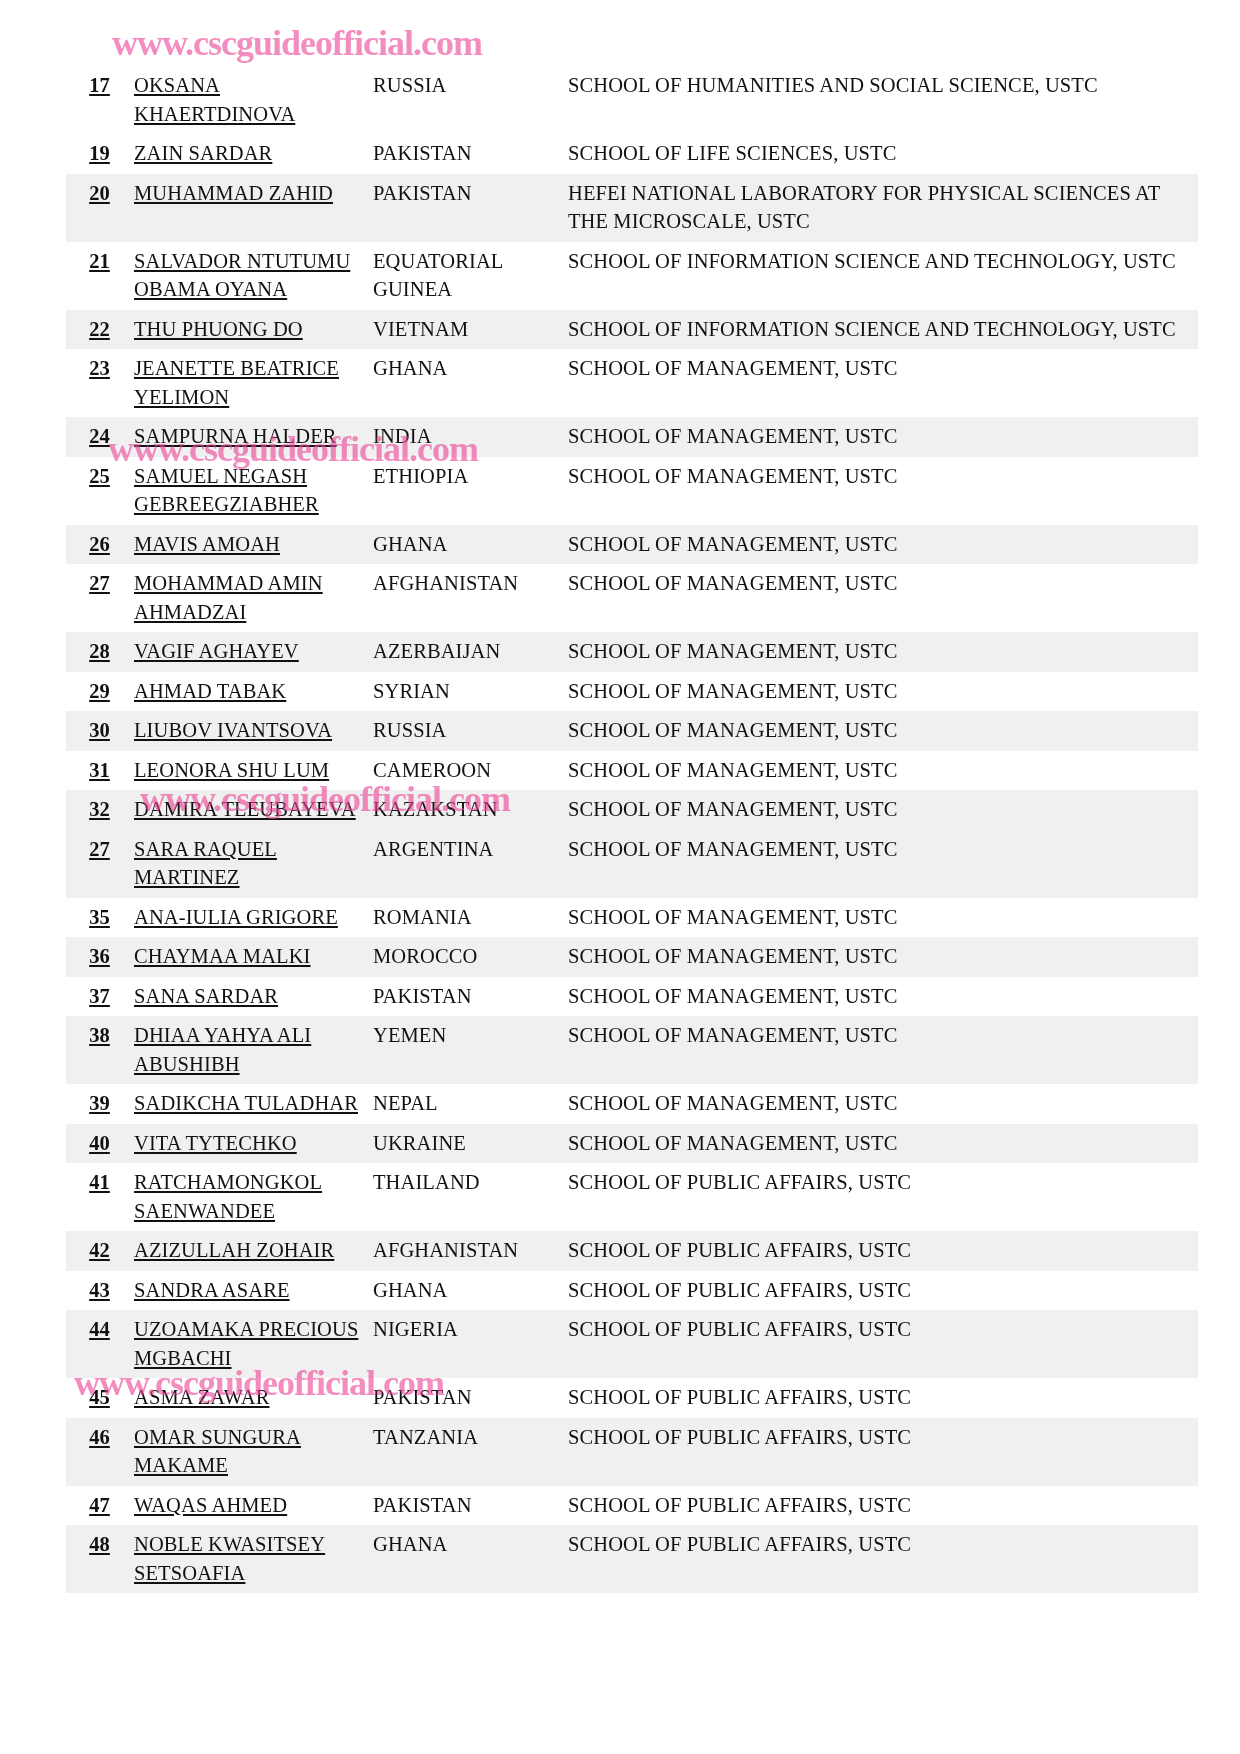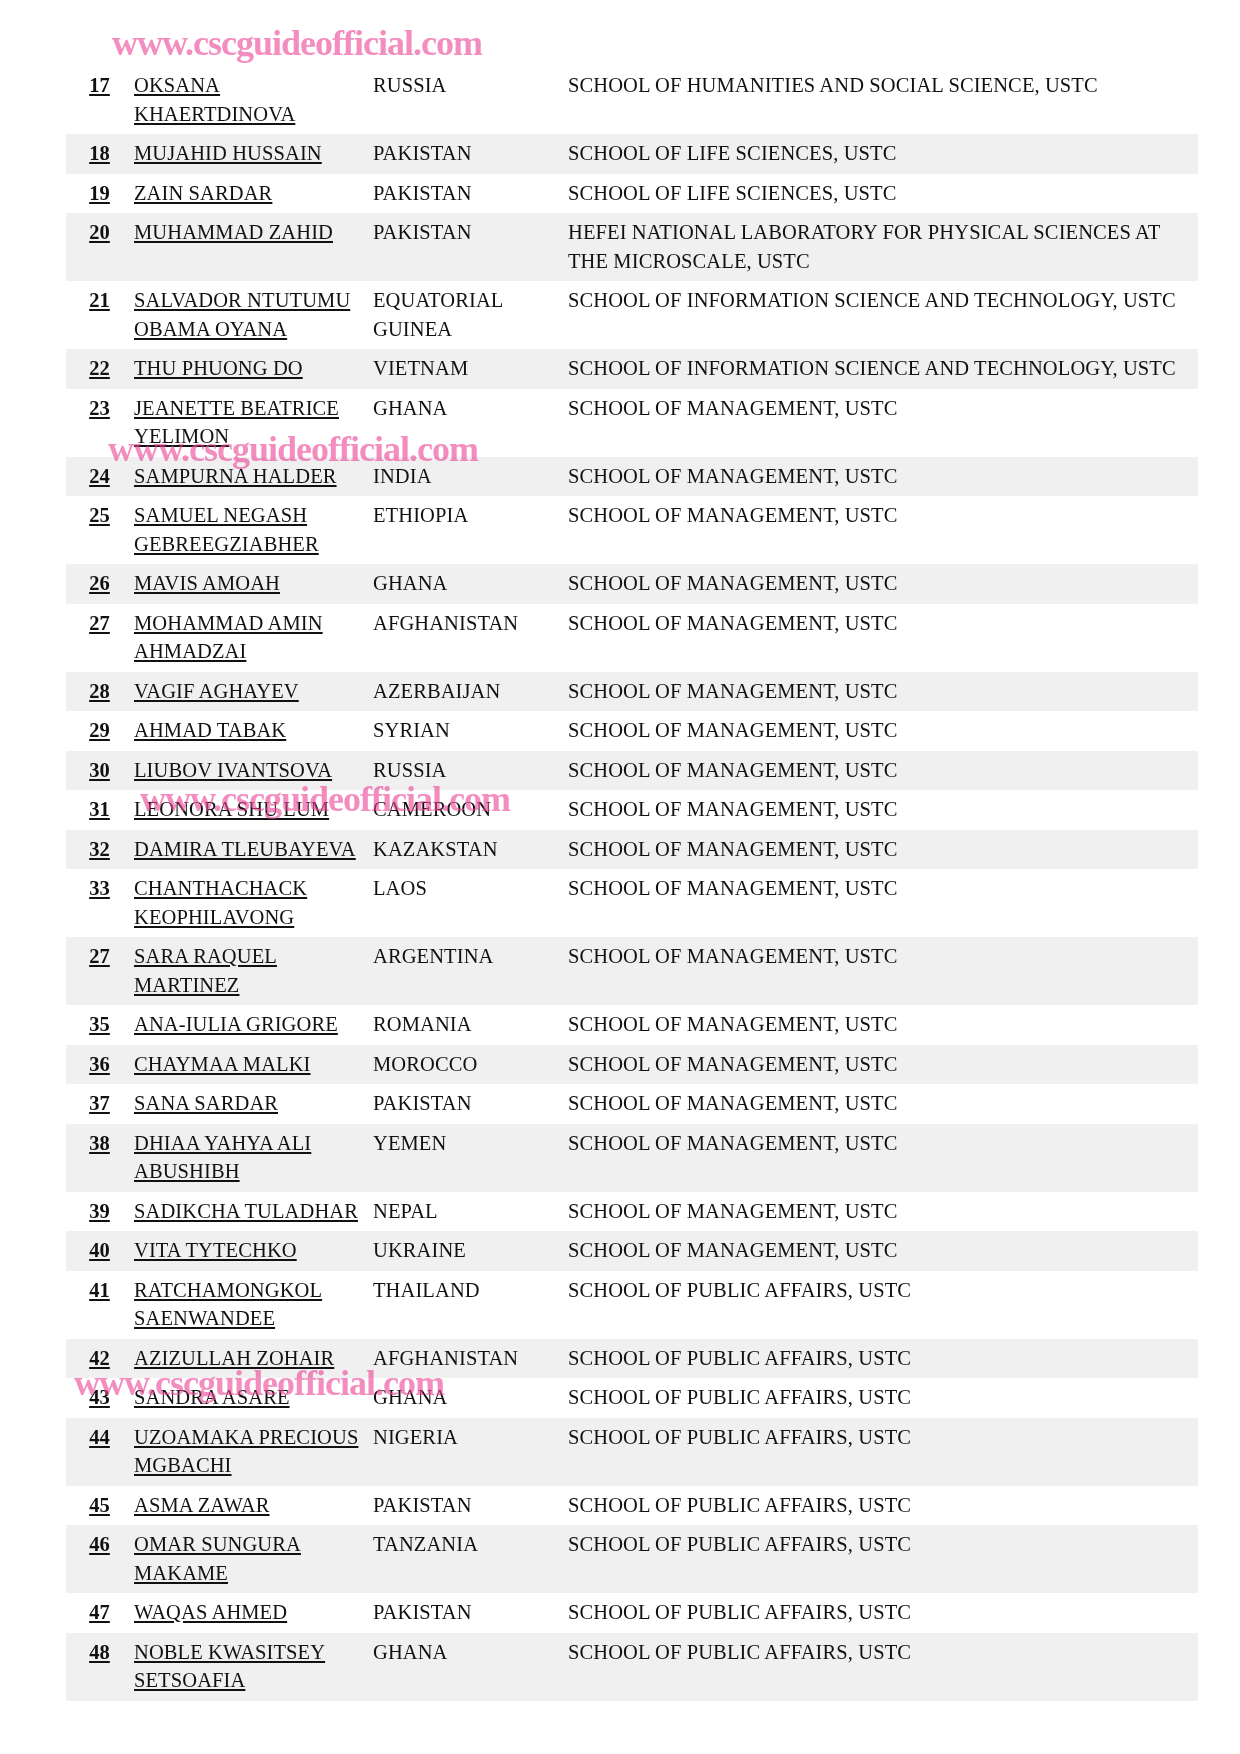--- a/index.html
+++ b/index.html
@@ -72,26 +72,20 @@
 
   <div class="tbl-wrap">
     <table>
       <tbody id="tbody">
           <tr class="plain">
             <td class="c-num">17</td>
             <td class="c-name">OKSANA KHAERTDINOVA</td>
             <td class="c-country">RUSSIA</td>
             <td class="c-school">SCHOOL OF HUMANITIES AND SOCIAL SCIENCE, USTC</td>
           </tr>
-          <tr class="shaded">
-            <td class="c-num">18</td>
-            <td class="c-name">MUJAHID HUSSAIN</td>
-            <td class="c-country">PAKISTAN</td>
-            <td class="c-school">SCHOOL OF LIFE SCIENCES, USTC</td>
-          </tr>
           <tr class="plain">
             <td class="c-num">19</td>
             <td class="c-name">ZAIN SARDAR</td>
             <td class="c-country">PAKISTAN</td>
             <td class="c-school">SCHOOL OF LIFE SCIENCES, USTC</td>
           </tr>
           <tr class="shaded">
             <td class="c-num">20</td>
             <td class="c-name">MUHAMMAD ZAHID</td>
             <td class="c-country">PAKISTAN</td>
@@ -162,26 +156,20 @@
             <td class="c-name">LEONORA SHU LUM</td>
             <td class="c-country">CAMEROON</td>
             <td class="c-school">SCHOOL OF MANAGEMENT, USTC</td>
           </tr>
           <tr class="shaded">
             <td class="c-num">32</td>
             <td class="c-name">DAMIRA TLEUBAYEVA</td>
             <td class="c-country">KAZAKSTAN</td>
             <td class="c-school">SCHOOL OF MANAGEMENT, USTC</td>
           </tr>
-          <tr class="plain">
-            <td class="c-num">33</td>
-            <td class="c-name">CHANTHACHACK KEOPHILAVONG</td>
-            <td class="c-country">LAOS</td>
-            <td class="c-school">SCHOOL OF MANAGEMENT, USTC</td>
-          </tr>
           <tr class="shaded">
             <td class="c-num">27</td>
             <td class="c-name">SARA RAQUEL MARTINEZ</td>
             <td class="c-country">ARGENTINA</td>
             <td class="c-school">SCHOOL OF MANAGEMENT, USTC</td>
           </tr>
           <tr class="plain">
             <td class="c-num">35</td>
             <td class="c-name">ANA-IULIA GRIGORE</td>
             <td class="c-country">ROMANIA</td>

